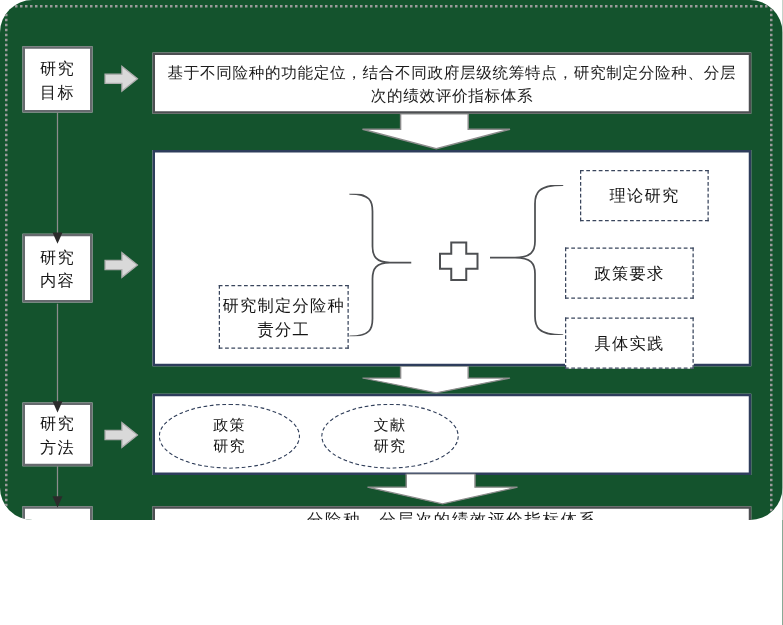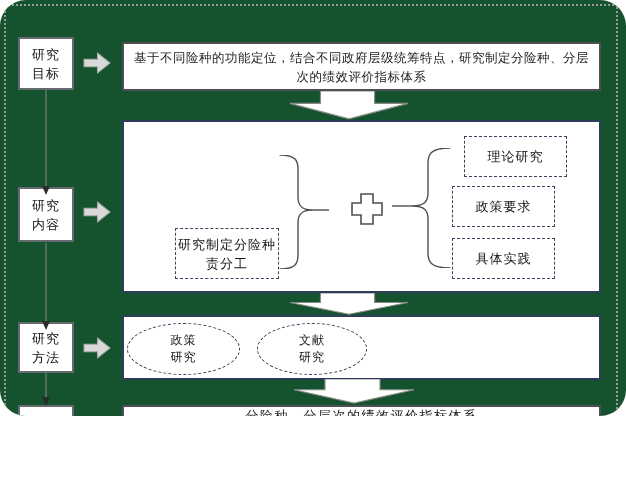--- a/index.html
+++ b/index.html
@@ -44,22 +44,22 @@
   .result-text{text-align:center;font-size:13px;letter-spacing:1.5px;color:#1c1c1c;}
   
   .dashbox{
     position:absolute;border:1.6px dashed #39455c;background:#fff;
     display:flex;align-items:center;justify-content:center;text-align:center;
     font-size:13px;line-height:19px;white-space:pre-line;letter-spacing:1px;color:#141414;
   }
   .dbL1{left:51px;top:11px;width:103px;height:52px;}
   .dbL2{left:51px;top:106px;width:104px;height:51px;}
   .dbR1{left:328px;top:14px;width:103px;height:41px;margin-left:12px;}
-  .dbR2{left:328px;top:64px;width:103px;height:41px;}
-  .dbR3{left:328px;top:116px;width:103px;height:41px;}
+  .dbR2{left:328px;top:76px;width:103px;height:41px;}
+  .dbR3{left:328px;top:132px;width:103px;height:41px;}
   
   .brace-right{position:absolute;left:152px;top:33px;width:54px;height:114px;}
   .brace-left{position:absolute;left:266px;top:26px;width:64px;height:120px;}
   .plus-wrap{position:absolute;left:226px;top:70px;width:34px;height:34px;}
   
   .ellipse{
     position:absolute;top:6px;height:52px;border:1.6px dashed #33415c;border-radius:50%;
     display:flex;align-items:center;justify-content:center;
     font-size:12px;line-height:17px;white-space:pre-line;letter-spacing:1px;color:#141414;background:#fff;
   }

